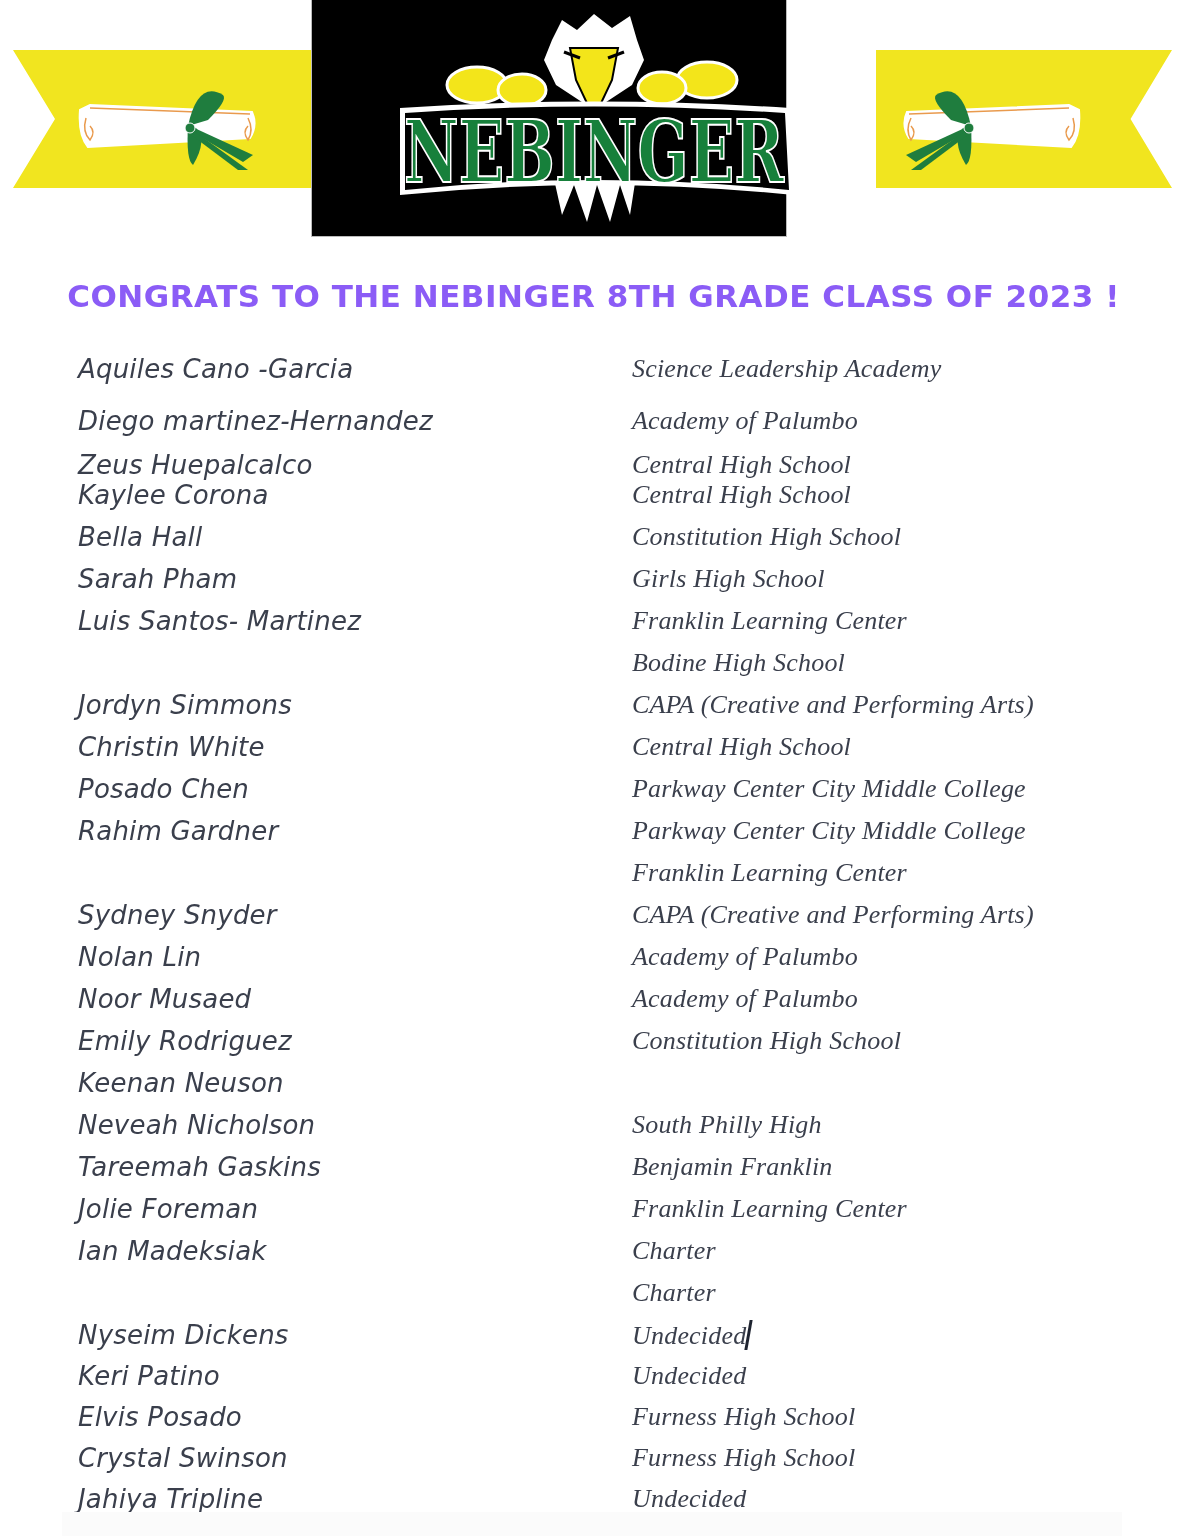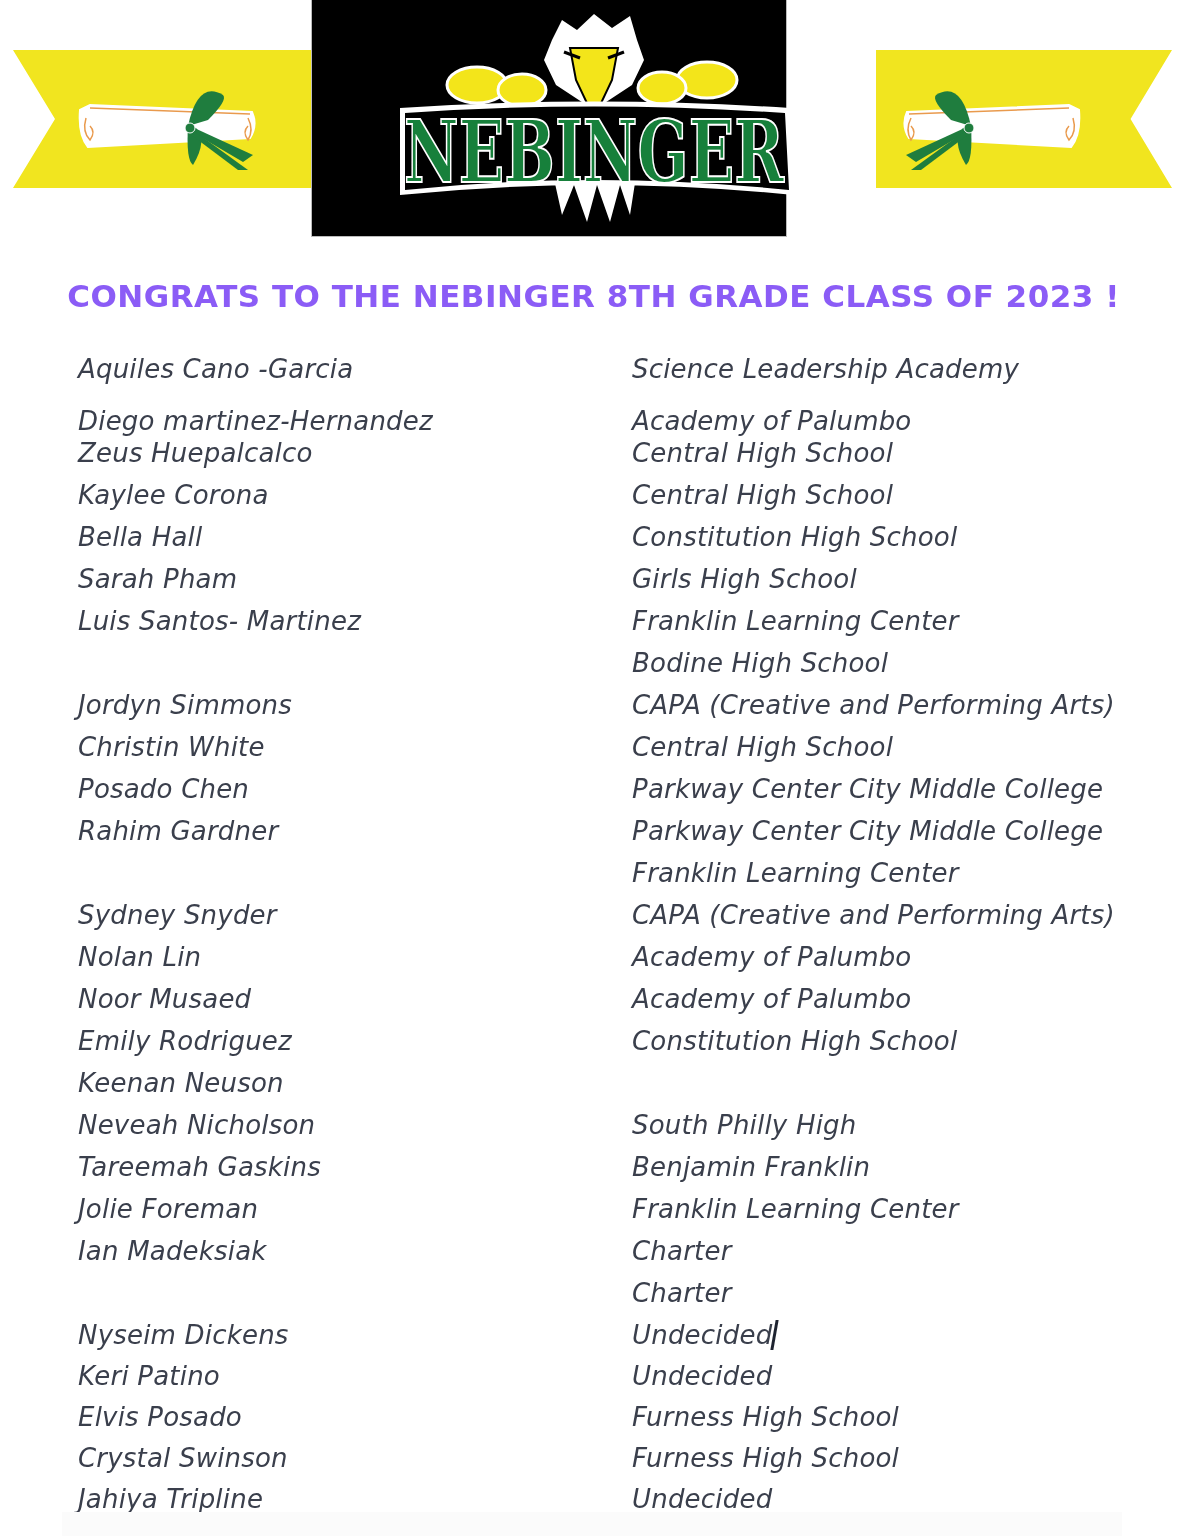--- a/index.html
+++ b/index.html
@@ -14,21 +14,21 @@
 
   .logo-box { position: absolute; left: 311px; top: 0; width: 476px; height: 237px; background: #000; border: 1px solid #bbb; border-top: none; box-sizing: border-box; }
   .logo-box svg { position: absolute; left: 0; top: 0; }
 
   .headline { position: absolute; left: 0; top: 278px; width: 1187px; text-align: center; font-family: "DejaVu Sans", sans-serif; font-weight: bold; font-size: 31px; letter-spacing: 0.5px; color: #8b5cf6; }
 
   .list { position: absolute; top: 342px; left: 0; width: 1187px; }
   .row { position: absolute; height: 42px; width: 1187px; }
   .name, .school { position: absolute; top: 0; font-family: "DejaVu Sans", sans-serif; font-style: italic; font-weight: 300; font-size: 26px; color: #3a3f4c; letter-spacing: 0.2px; white-space: nowrap; margin-top: 12px; }
   .name { left: 78px; }
-  .school { left: 632px; }
+  .school { left: 632px; font-family: Liberation Serif, serif; }
   .caret { display: inline-block; width: 3px; height: 30px; background: #1e2330; vertical-align: -6px; margin-left: 1px; transform: skewX(-10deg); }
 
   .footer-band { position: absolute; left: 62px; top: 1512px; width: 1060px; height: 24px; background: #fbfbfb; }
 </style>
 </head>
 <body>
 
 <div class="banner left">
   <svg class="scroll-svg" width="200" height="100" viewBox="0 0 200 100">
     <path d="M12 40 Q10 65 20 77 L182 68 Q190 55 184 42 L22 35 Z" fill="#fff" stroke="#fff" stroke-width="2"></path>
@@ -82,21 +82,21 @@
 
 <div class="list">
   <div class="row" style="top:0px">
       <span class="name">Aquiles Cano -Garcia</span>
       <span class="school">Science Leadership Academy</span>
     </div>
   <div class="row" style="top:52px">
       <span class="name">Diego martinez-Hernandez</span>
       <span class="school">Academy of Palumbo</span>
     </div>
-  <div class="row" style="top:84px">
+  <div class="row" style="top:96px">
       <span class="name">Zeus Huepalcalco</span>
       <span class="school">Central High School</span>
     </div>
   <div class="row" style="top:126px">
       <span class="name">Kaylee Corona</span>
       <span class="school">Central High School</span>
     </div>
   <div class="row" style="top:168px">
       <span class="name">Bella Hall</span>
       <span class="school">Constitution High School</span>

